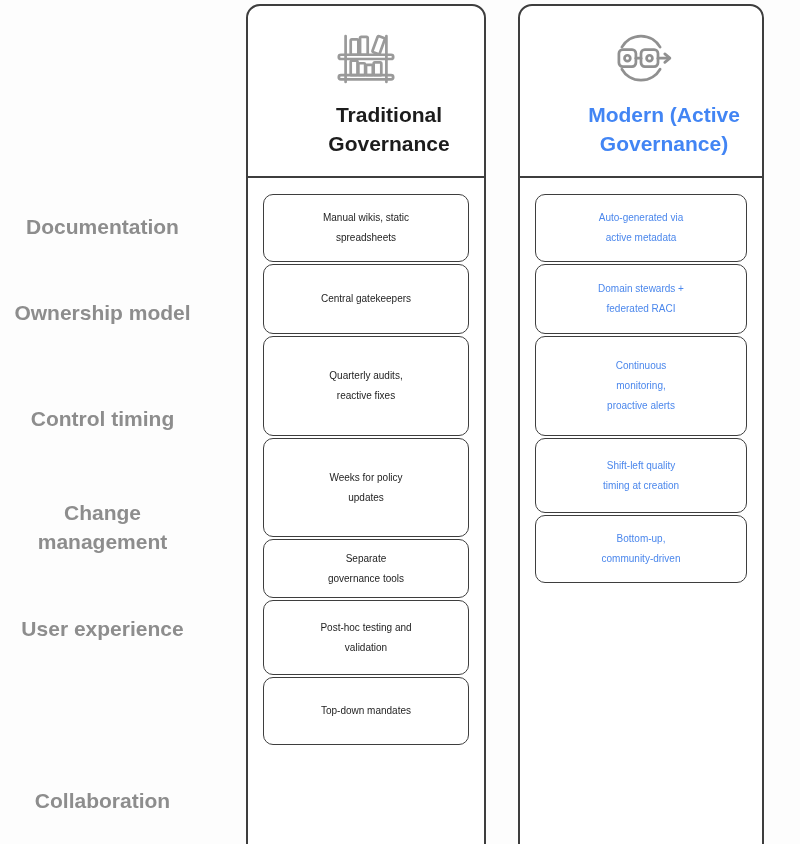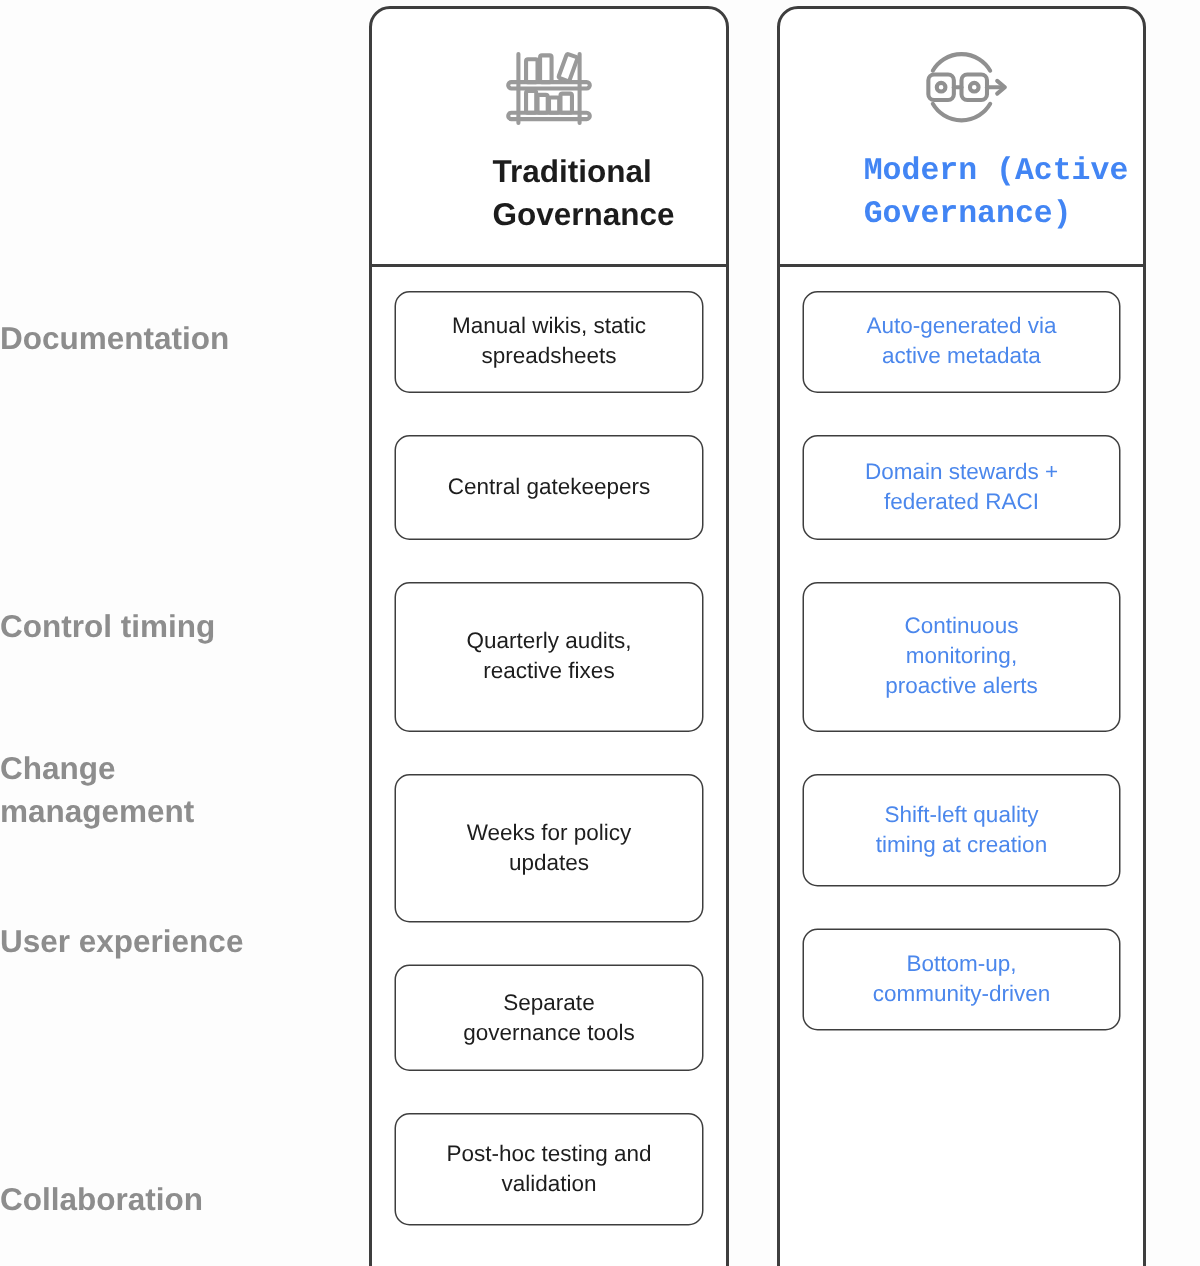--- a/index.html
+++ b/index.html
@@ -12,21 +12,21 @@
     height: 844px;
     overflow: hidden;
     background: #fdfdfd;
   }
 
   
   .row-label {
     position: absolute;
     left: 0;
     width: 205px;
-    text-align: left;
+    text-align: center;
     transform: translateY(-50%);
     font-size: 21px;
     font-weight: bold;
     line-height: 29px;
     color: var(--label-gray, #8d8d8d);
     white-space: pre-line;
   }
 
   
   .column {
@@ -48,60 +48,61 @@
     align-items: center;
     justify-content: flex-start;
     padding-top: 22px;
   }
   .col-header svg { display: block; margin-bottom: 10px; }
 
   .col-title {
     font-size: 21px;
     font-weight: bold;
     line-height: 29px;
-    text-align: left;
+    text-align: center;
     white-space: pre-line;
     margin-left: 46px;
   }
   .col-traditional .col-title { color: #1c1c1c; }
-  .col-modern .col-title { color: var(--accent-blue, #4285f4); font-family: Liberation Mono, monospace; }
+  .col-modern .col-title { color: var(--accent-blue, #4285f4); }
 
   .col-body { padding: 16px 15px 0 15px; }
 
   .cell {
     border: 1.6px solid var(--border-dark, #3e3e3e);
     border-radius: 10px;
     background: #ffffff;
-    margin-bottom: 28px;
+    margin-bottom: 2px;
     display: flex;
     align-items: center;
     justify-content: center;
     text-align: center;
-    font-size: 15px;
+    font-size: 10px;
     line-height: 20px;
     padding: 20px 8px;
   }
   .cell span { white-space: pre-line; }
   .col-traditional .cell { color: #1d1d1d; }
   .col-modern .cell { color: var(--accent-blue-cell, #4b87ec); }
 
   .h1 { height: 68px; }
   .h2 { height: 70px; }
   .h3 { height: 100px; }
   .h4 { height: 99px; }
-  .h5 { height: 71px; align-items: center; }
+  .h5 { height: 59px; align-items: center; }
   .h6 { height: 75px; }
   .h7 { height: 68px; }
 </style>
 </head>
 <body>
 
 <div class="canvas">
 
   <div class="row-label" style="top:226px">Documentation</div>
+  <div class="row-label" style="top:312px">Ownership model</div>
   <div class="row-label" style="top:418px">Control timing</div>
   <div class="row-label" style="top:527px">Change
 management</div>
   <div class="row-label" style="top:628px">User experience</div>
   <div class="row-label" style="top:800px">Collaboration</div>
 
   <section class="column col-traditional">
     <header class="col-header">
       <svg width="68" height="62" viewBox="0 0 80 70" fill="none" stroke="#9a9a9a" stroke-width="3.2" stroke-linecap="round" stroke-linejoin="round">
         <line x1="16" y1="8" x2="16" y2="62"></line>

